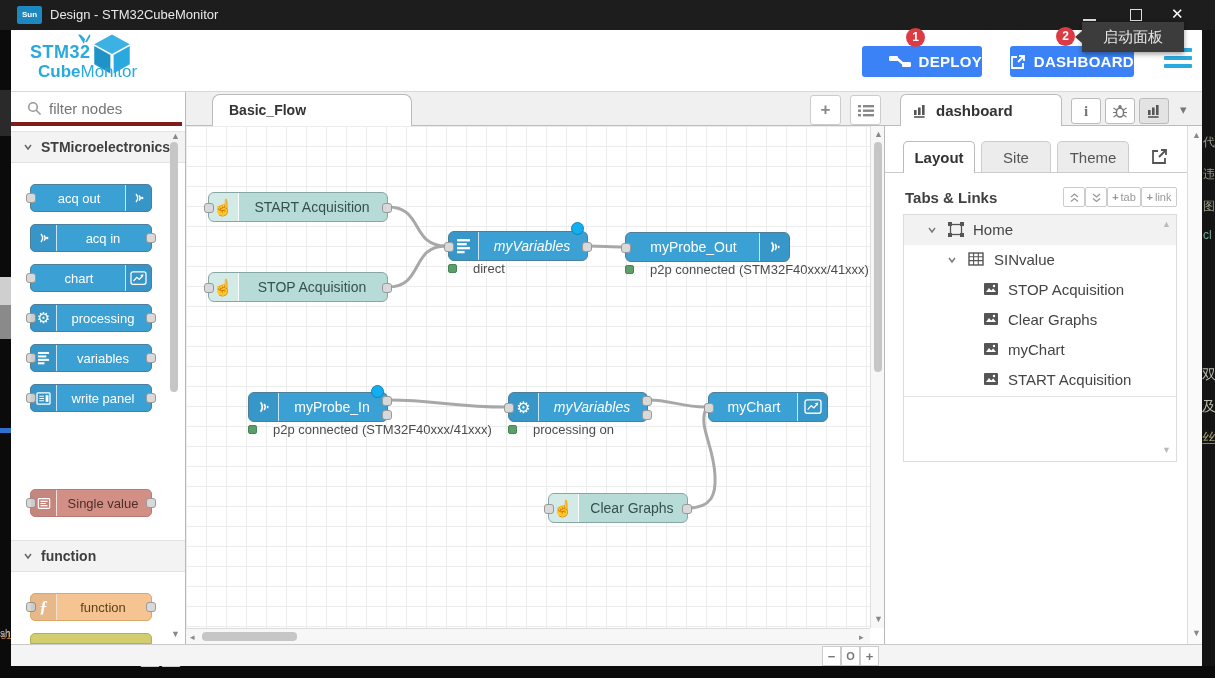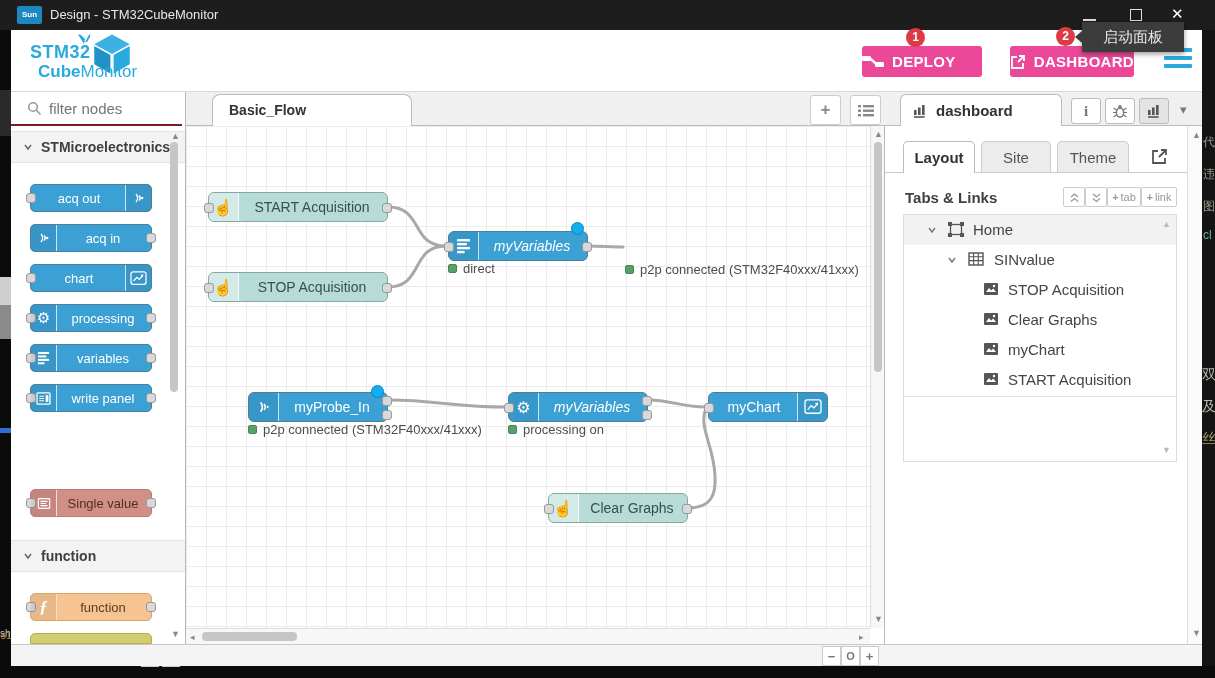--- a/index.html
+++ b/index.html
@@ -18,30 +18,30 @@
   .maxbox{left:1130px;top:9px;width:12px;height:12px;border:1.6px solid #ddd}
   .wclose{left:1171px;top:5px;color:#fff;font-size:15px}
   .wbtn{cursor:default}
   
   .appbg{left:11px;top:30px;width:1191px;height:636px;background:#fff}
   .hline{background:#d8d8d8;height:1px}
   .vline{background:#b9b9b9;width:1px}
   
   .logo-stm32{left:30px;top:42px;color:#2aa9de;font-size:18px;font-weight:bold;letter-spacing:.5px}
   .logo-cube{left:38px;top:62px;color:#2aa9de;font-size:17px}
-  .hbtn{height:31px;background:#ec4899;border-radius:3px;color:#fff;font-size:15px;font-weight:bold;
-        display:flex;align-items:center;justify-content:flex-start;gap:8px;letter-spacing:.3px;cursor:pointer}
+  .hbtn{height:31px;background:#3b82f6;border-radius:3px;color:#fff;font-size:15px;font-weight:bold;
+        display:flex;align-items:center;justify-content:flex-end;gap:8px;letter-spacing:.3px;cursor:pointer}
   .badge{width:19px;height:19px;border-radius:50%;background:#dd3b43;color:#fff;font-size:12px;
          font-weight:bold;text-align:center;line-height:19px;z-index:6}
   .tooltip{left:1082px;top:22px;width:102px;height:30px;background:#3c3c3c;color:#e8e8e8;font-size:15px;
            text-align:center;line-height:30px;z-index:7;box-shadow:0 2px 5px rgba(0,0,0,.4)}
   .tooltip:before{content:"";position:absolute;left:-7px;top:9px;border:6px solid transparent;border-right:7px solid #3c3c3c;border-left:none}
   .hambar{width:28px;height:4px;background:#2aa9de;border-radius:1px;margin-bottom:4px}
   
-  .filterrow{left:11px;top:92px;width:171px;height:34px;background:#fff;border-bottom:2px solid #7f1d1d}
+  .filterrow{left:11px;top:92px;width:171px;height:34px;background:#fff;border-bottom:4px solid #7f1d1d}
   .filterinput{position:absolute;left:36px;top:7px;width:130px;border:none;outline:none;font-size:15px;color:#777;font-family:"Liberation Sans",sans-serif}
   .pal-body{left:11px;top:126px;width:175px;height:518px;background:#fff;overflow:hidden}
   .cat{position:absolute;left:0;width:175px;height:32px;background:#f3f3f3;border-top:1px solid #e3e3e3;
        border-bottom:1px solid #e3e3e3;display:flex;align-items:center;gap:8px;padding-left:12px;
        font-weight:bold;font-size:14px;color:#3f3f3f}
   .pnd{position:absolute;left:19px;width:122px;height:28px;border-radius:5px;font-size:13px;
        display:flex;align-items:center;justify-content:center;cursor:grab}
   .pblue{background:#3ba0d4;border:1px solid #4b7f9b;color:#fff}
   .psalmon{background:#d28f86;border:1px solid #b97c74;color:#4d2f2a}
   .porange{background:#f6c493;border:1px solid #d9a866;color:#5c4018}
@@ -65,21 +65,21 @@
       justify-content:center;z-index:3;cursor:grab}
   .nblue{background:#3ba0d4;border:1px solid #4b7f9b;color:#fff}
   .nteal{background:#b7dcd8;border:1px solid #87a7a3;color:#35504e}
   .icregion2{position:absolute;top:0;bottom:0;width:30px;display:flex;align-items:center;justify-content:center}
   .ic2l{left:0;border-right:1px solid rgba(255,255,255,.75);background:rgba(0,0,0,.05);border-radius:5px 0 0 5px}
   .ic2r{right:0;border-left:1px solid rgba(255,255,255,.75);background:rgba(0,0,0,.05);border-radius:0 5px 5px 0}
   .btnregion{position:absolute;top:0;bottom:0;left:0;width:30px;background:rgba(255,255,255,.4);
              border-right:1px solid rgba(255,255,255,.9);border-radius:5px 0 0 5px;display:flex;align-items:center;justify-content:center}
   .hand{color:#fff;font-size:16px}
   .bdot{position:absolute;width:13px;height:13px;border-radius:50%;background:#12aef2;border:1px solid #0b86b8;z-index:4}
-  .status{position:absolute;display:flex;align-items:center;gap:6px;font-size:13px;color:#4c4c4c;white-space:nowrap;z-index:3}
+  .status{position:absolute;display:flex;align-items:center;gap:16px;font-size:13px;color:#4c4c4c;white-space:nowrap;z-index:3}
   .sdot{width:9px;height:9px;background:#5a9e69;border:1px solid #448753;border-radius:2px}
   .scrollv{left:870px;top:126px;width:14px;height:502px;background:#f7f7f7;border-left:1px solid #ddd;z-index:5}
   .scrollh{left:186px;top:628px;width:684px;height:16px;background:#f7f7f7;border-top:1px solid #ddd;z-index:5}
   
   .sbhead{left:884px;top:92px;width:318px;height:34px;background:#f0f0f0;border-bottom:1px solid #bbb}
   .sbtab{left:900px;top:94px;width:162px;height:32px;background:#fff;border:1px solid #bbb;border-bottom:none;
          border-radius:6px 6px 0 0;z-index:2;display:flex;align-items:center;gap:8px;padding-left:12px;
          font-size:15px;font-weight:bold;color:#333}
   .sqbtn{position:absolute;top:98px;width:30px;height:26px;background:#fff;border:1px solid #bbb;border-radius:3px;
          display:flex;align-items:center;justify-content:center;cursor:pointer}
@@ -355,20 +355,33 @@
     <span style="padding-left:28px;font-style:italic">myVariables</span>
     <span class="port" style="left:-5px;top:10px"></span>
     <span class="port" style="right:-5px;top:10px"></span>
   </div>
   <span class="bdot" style="left:571px;top:222px"></span>
   <div class="status" style="left:448px;top:261px">
     <span class="sdot"></span>
       <span>direct</span>
   </div>
 
+  <div class="nd nblue" style="left:625px;top:232px;width:165px">
+    <span class="port" style="left:-5px;top:10px"></span>
+    <span style="padding-right:28px">myProbe_Out</span>
+    <span class="icregion2 ic2r">
+      <svg width="16" height="16" viewBox="0 0 14 14">
+          <g stroke="#fff" stroke-width="1.5" fill="none">
+            <path d="M4 3 a6 6 0 0 1 0 8"></path>
+            <path d="M7 4.5 a3.6 3.6 0 0 1 0 5"></path>
+            <path d="M10 6 a1.8 1.8 0 0 1 0 2"></path>
+          </g>
+        </svg>
+    </span>
+  </div>
   <div class="status" style="left:625px;top:262px">
     <span class="sdot"></span>
       <span>p2p connected (STM32F40xxx/41xxx)</span>
   </div>
 
   <div class="nd nblue" style="left:248px;top:392px;width:140px">
     <span class="icregion2 ic2l">
       <svg width="16" height="16" viewBox="0 0 14 14">
           <g stroke="#fff" stroke-width="1.5" fill="none">
             <path d="M4 3 a6 6 0 0 1 0 8"></path>

